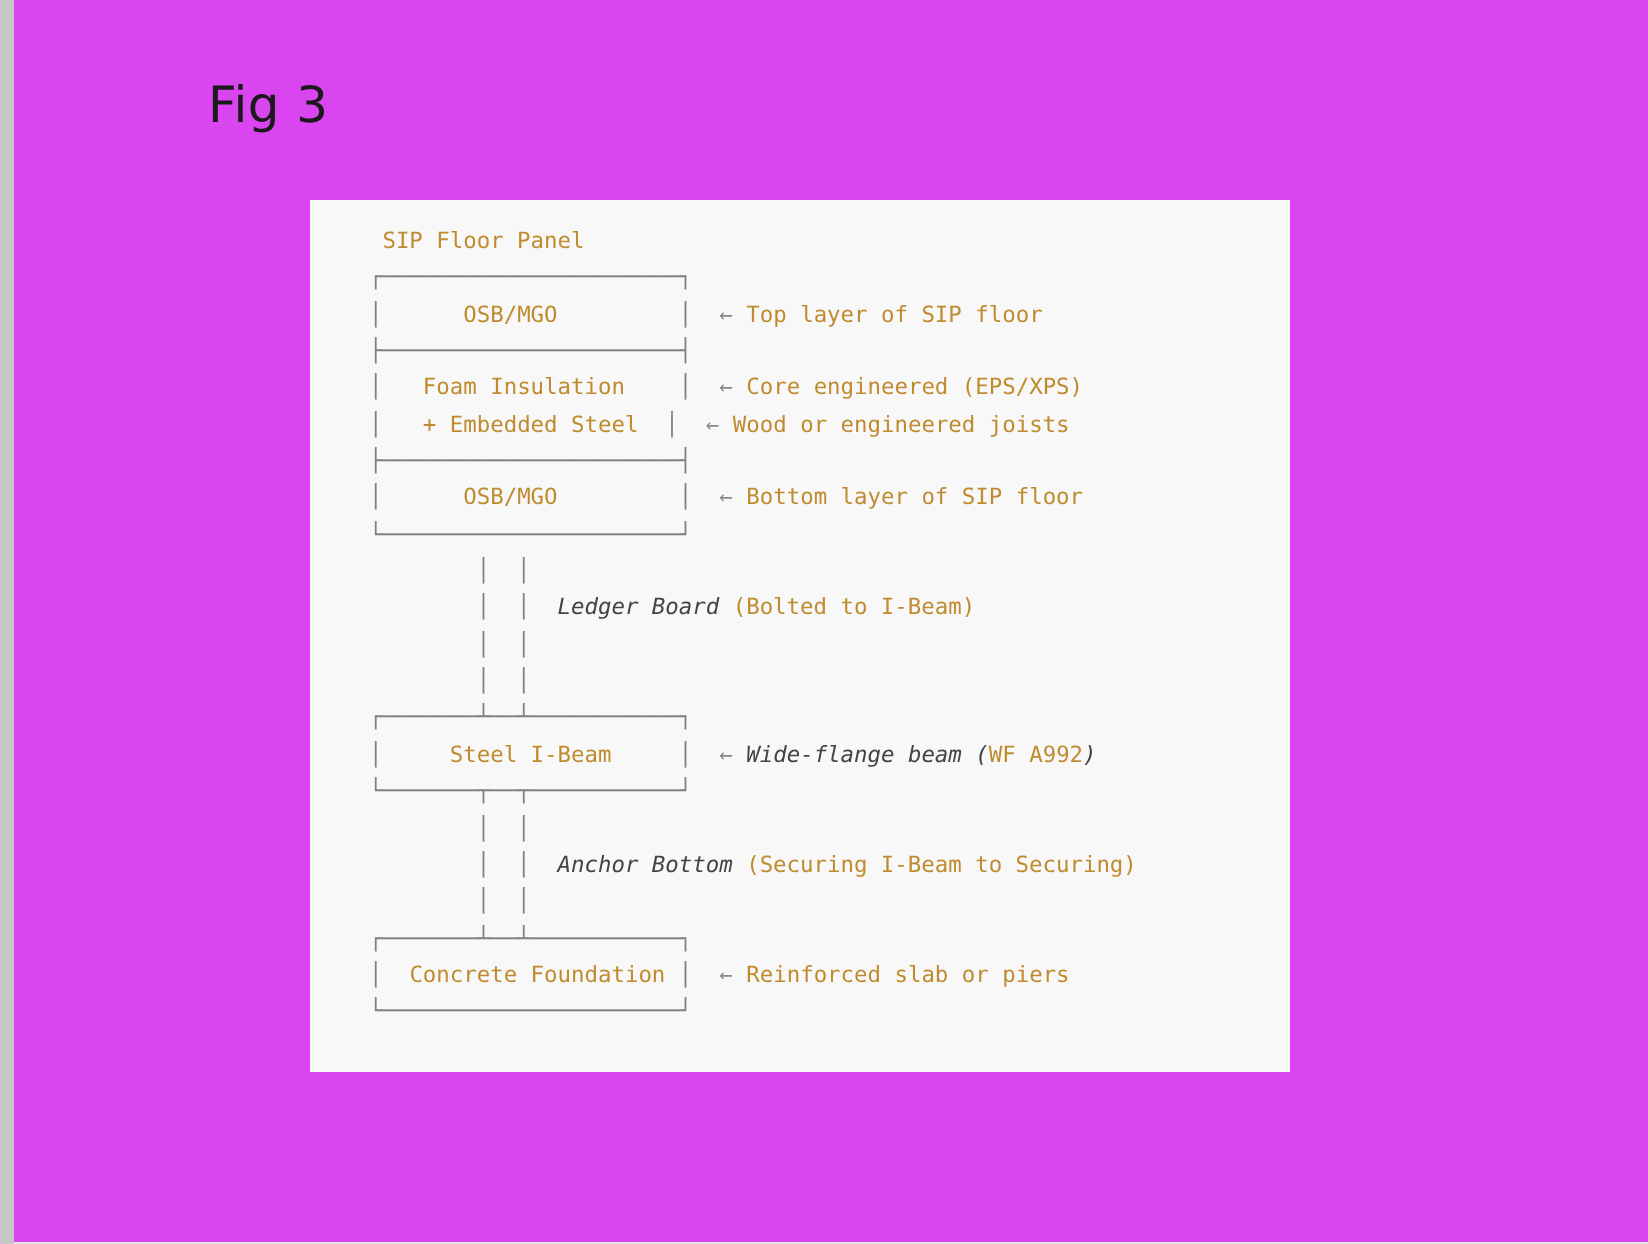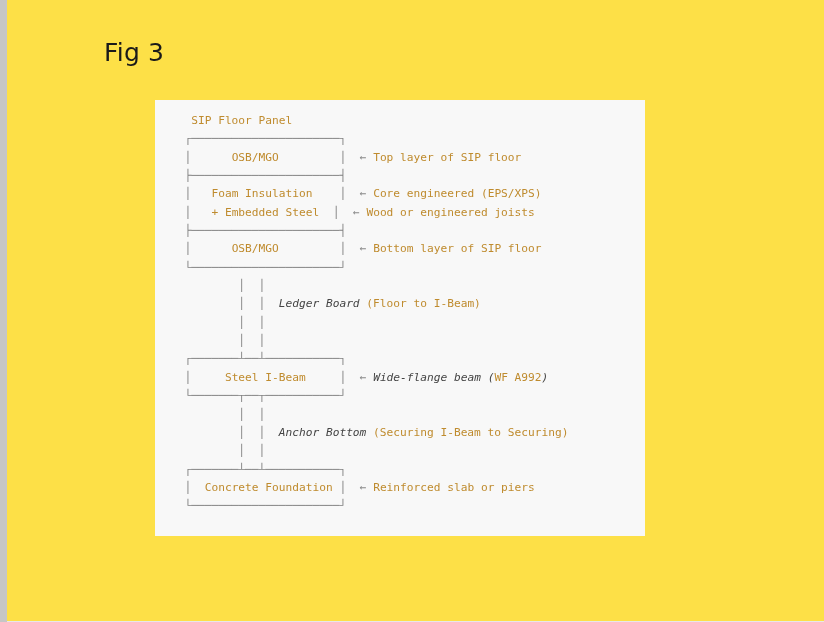--- a/index.html
+++ b/index.html
@@ -11,21 +11,21 @@
   body {
     width: 824px;
     height: 622px;
     overflow: hidden;
     font-family: "Liberation Sans", sans-serif;
     position: relative;
   }
   #page-root {
     position: absolute;
     inset: 0;
-    background: #fde047;
+    background: #d946ef;
     border-bottom: 1px solid #e8e8e8;
     box-sizing: border-box;
   }
   
   #gutter-bar {
     position: absolute;
     left: 0;
     top: 0;
     width: 7px;
     height: 622px;
@@ -82,21 +82,21 @@
 <pre id="ascii-art"><span class="g">   SIP Floor Panel</span>
 <span class="r">  ┌──────────────────────┐</span>
 <span class="r">  │</span><span class="g">      OSB/MGO         </span><span class="r">│</span>  <span class="a">←</span> <span class="g">Top layer of SIP floor</span>
 <span class="r">  ├──────────────────────┤</span>
 <span class="r">  │</span><span class="g">   Foam Insulation    </span><span class="r">│</span>  <span class="a">←</span> <span class="g">Core engineered (EPS/XPS)</span>
 <span class="r">  │</span><span class="g">   + Embedded Steel  </span><span class="r">│</span>  <span class="a">←</span> <span class="g">Wood or engineered joists</span>
 <span class="r">  ├──────────────────────┤</span>
 <span class="r">  │</span><span class="g">      OSB/MGO         </span><span class="r">│</span>  <span class="a">←</span> <span class="g">Bottom layer of SIP floor</span>
 <span class="r">  └──────────────────────┘</span>
 <span class="r">          │  │</span>
-<span class="r">          │  │</span>  <span class="d">Ledger Board </span><span class="g">(Floor to I-Beam)</span>
+<span class="r">          │  │</span>  <span class="d">Ledger Board </span><span class="g">(Bolted to I-Beam)</span>
 <span class="r">          │  │</span>
 <span class="r">          │  │</span>
 <span class="r">  ┌───────┴──┴───────────┐</span>
 <span class="r">  │</span><span class="g">     Steel I-Beam     </span><span class="r">│</span>  <span class="a">←</span> <span class="d">Wide-flange beam (</span><span class="g">WF A992</span><span class="d">)</span>
 <span class="r">  └───────┬──┬───────────┘</span>
 <span class="r">          │  │</span>
 <span class="r">          │  │</span>  <span class="d">Anchor Bottom </span><span class="g">(Securing I-Beam to Securing)</span>
 <span class="r">          │  │</span>
 <span class="r">  ┌───────┴──┴───────────┐</span>
 <span class="r">  │</span><span class="g">  Concrete Foundation </span><span class="r">│</span>  <span class="a">←</span> <span class="g">Reinforced slab or piers</span>

